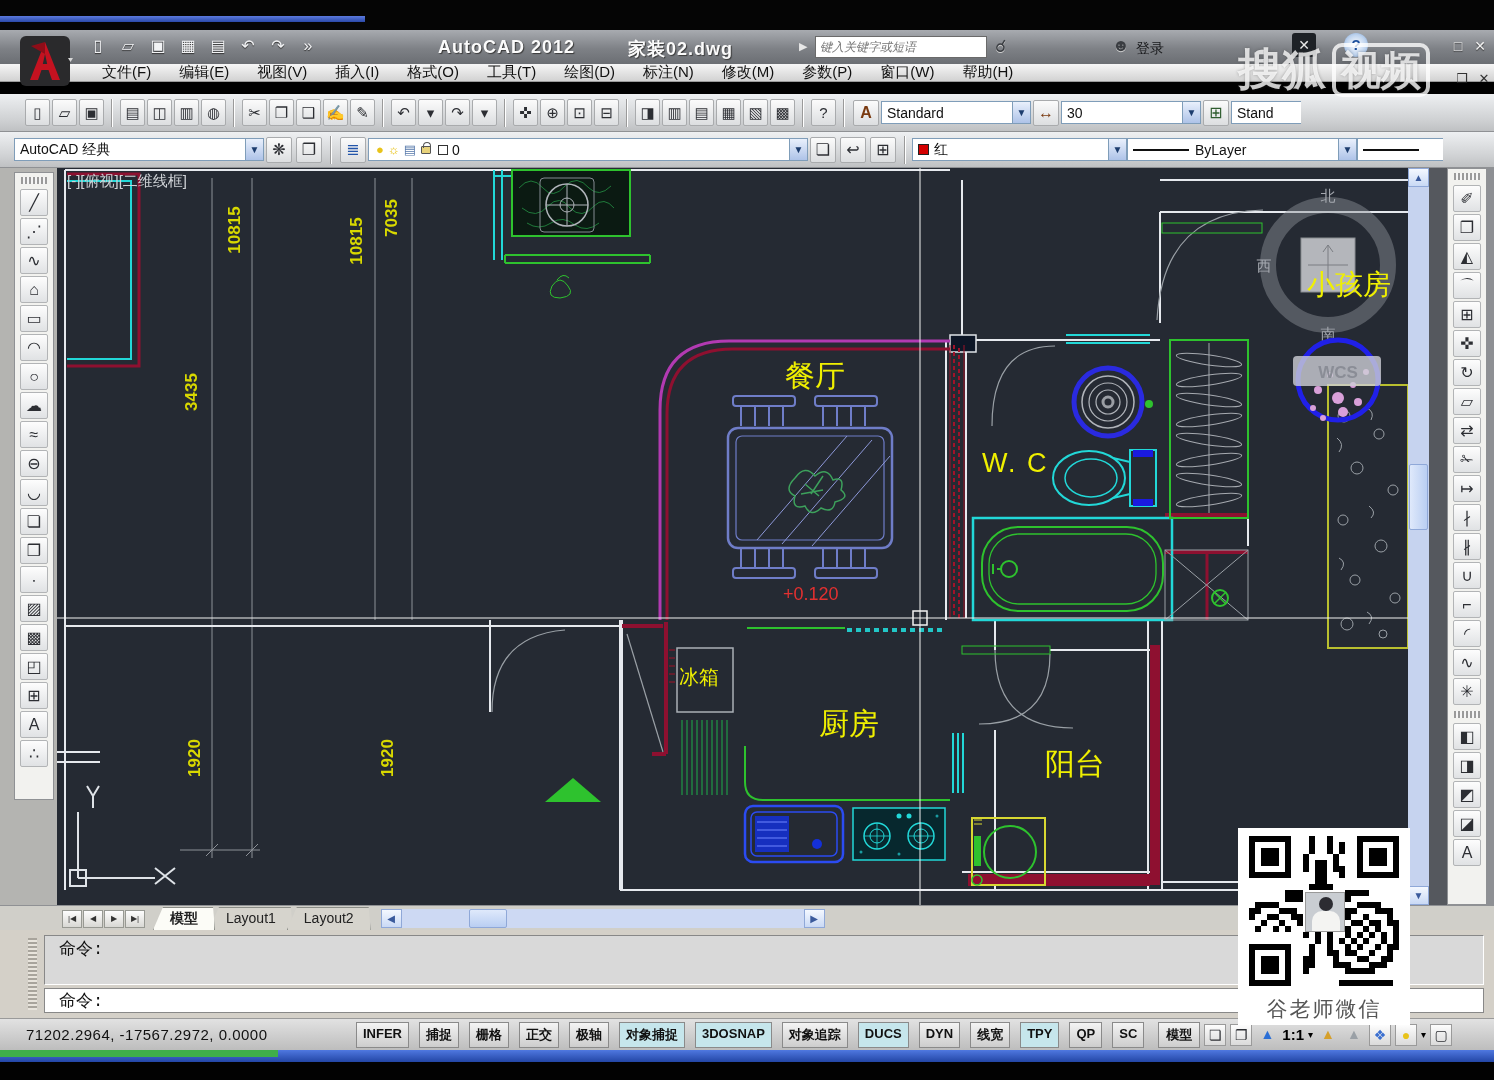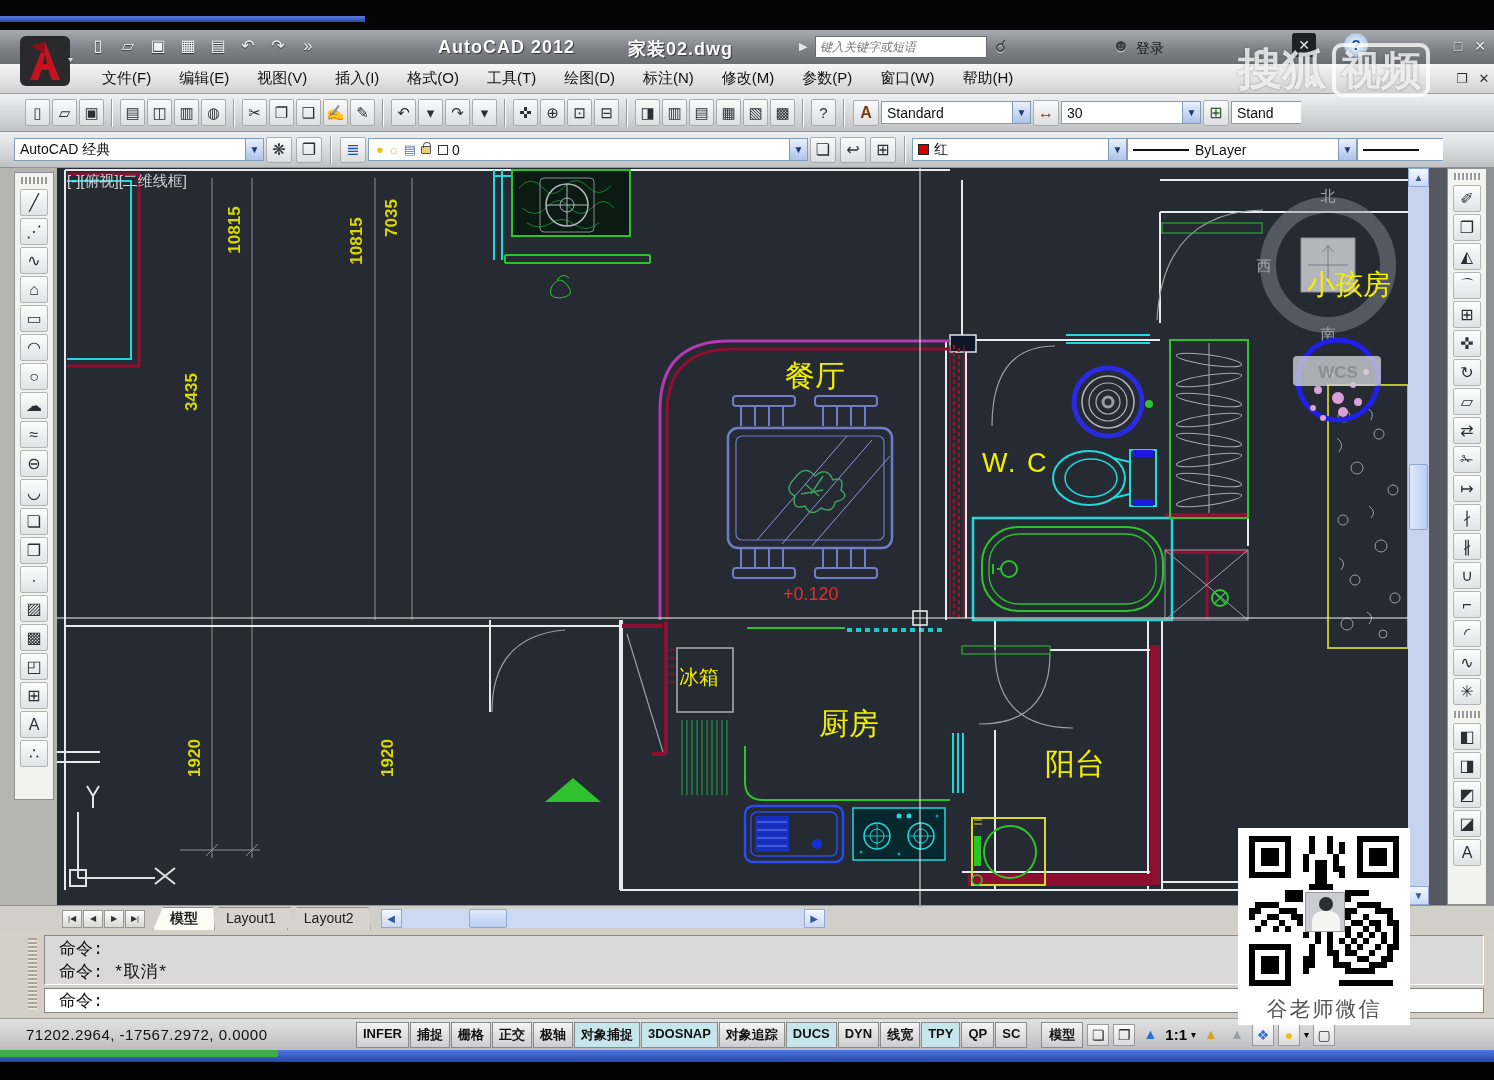--- a/index.html
+++ b/index.html
@@ -36,21 +36,21 @@
     text-align:center; line-height:24px; font-size:15px; }
   #watermark { position:absolute; left:1238px; top:40px; z-index:40; display:flex; align-items:center;
     gap:6px; font-weight:bold; font-size:44px; color:rgba(255,255,255,0.78);
     text-shadow:0 0 3px rgba(60,60,60,0.4); pointer-events:none; }
   #watermark .wm-box { font-size:40px; border:4px solid rgba(255,255,255,0.78); border-radius:10px;
     padding:0 5px; line-height:46px; }
   .win-btn { position:absolute; top:6px; width:20px; height:20px; line-height:20px; text-align:center;
     font-size:14px; color:#f0f0f0; text-shadow:0 1px 1px #333; }
 
   
-  #menu-bar { position:absolute; left:0; top:64px; width:1494px; height:30px;
+  #menu-bar { position:absolute; left:0; top:64px; width:1494px; height:18px;
     background:linear-gradient(#f6f6f6,#d2d2d2); border-bottom:1px solid #9a9a9a;
     display:flex; align-items:center; padding-left:88px; }
   .menu-item { font-size:15px; color:#111; padding:4px 14px; white-space:nowrap; }
   .doc-btn { position:absolute; top:5px; width:20px; height:20px; line-height:20px; text-align:center;
     font-size:13px; color:#333; }
 
   
   .toolbar-row { position:absolute; left:0; width:1494px;
     background:linear-gradient(#eef0f2,#cfd1d3 70%,#bfc1c3); border-bottom:1px solid #8f9194;
     display:flex; align-items:center; }
@@ -125,21 +125,21 @@
     font-size:17px; color:#111; line-height:23px; }
   #cmd-input { position:absolute; left:44px; top:58px; width:1440px; height:25px; background:#fff;
     border:1px solid #888; font-size:17px; color:#111; padding:0 14px;
     font-family:"Liberation Mono","DejaVu Sans Mono",monospace; }
 
   
   #status-bar { position:absolute; left:0; top:1018px; width:1494px; height:32px;
     background:linear-gradient(#e2e2e2,#bdbdbd); border-top:1px solid #9a9a9a;
     display:flex; align-items:center; }
   #coords { font-size:15px; color:#111; margin-left:26px; width:330px; letter-spacing:0.5px; }
-  #status-toggles { display:flex; gap:1px; }
+  #status-toggles { display:flex; gap:10px; }
   .toggle { border:1px solid #8a8a8a; background:linear-gradient(#f4f4f4,#cdcdcd); padding:3px 6px;
     font-size:13px; font-weight:bold; color:#111; white-space:nowrap; }
   .toggle.on { background:#c6e6ec; }
   #tray { display:flex; align-items:center; gap:4px; margin-left:14px; }
   .tray-btn { border:1px solid #8a8a8a; background:linear-gradient(#f4f4f4,#cdcdcd); padding:3px 7px;
     font-size:13px; font-weight:bold; color:#111; }
   .tray-icon { width:22px; height:22px; line-height:20px; text-align:center; font-size:14px;
     color:#2c2e33; background:linear-gradient(#fdfdfd,#dadada); border:1px solid #9a9a9a; }
 
   
@@ -676,21 +676,20 @@
       <div class="scroll-btn" style="left:0; top:0; height:19px;">◀</div>
       <div id="hthumb"></div>
       <div class="scroll-btn" style="left:423px; top:0; height:19px;">▶</div>
     </div>
   </div>
 
   <div id="command">
     <div id="cmd-grip"></div>
     <div id="cmd-history">
       <div>命令:</div>
-      <div>命令: *取消*</div>
     </div>
     <input id="cmd-input" value="命令:" style="">
   </div>
 
   <div id="status-bar">
     <span id="coords">71202.2964, -17567.2972,  0.0000</span>
     <div id="status-toggles">
         <span class="toggle">INFER</span>
         <span class="toggle">捕捉</span>
         <span class="toggle">栅格</span>

